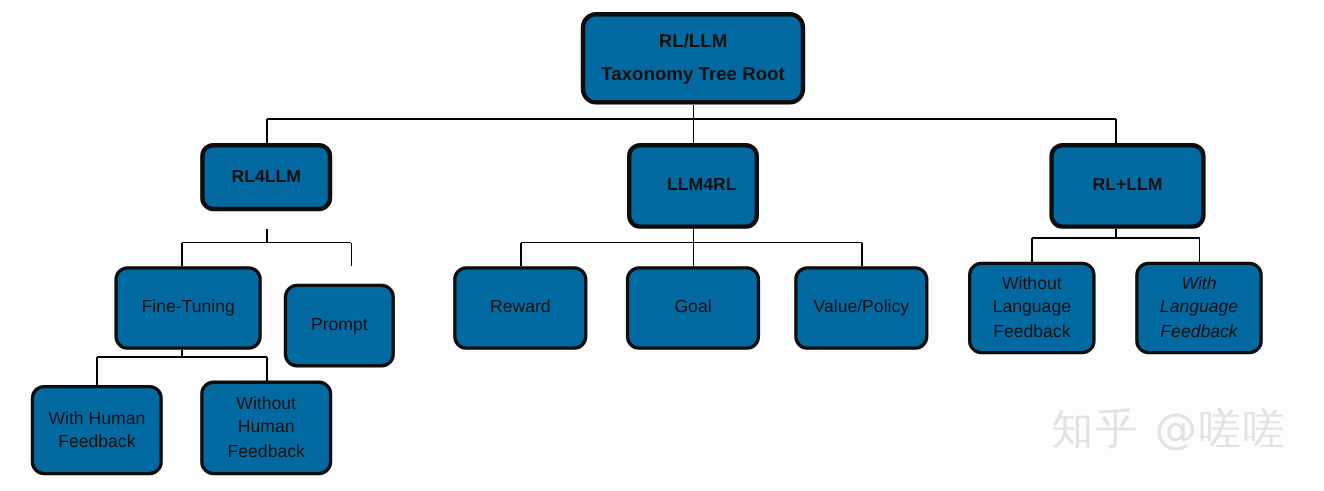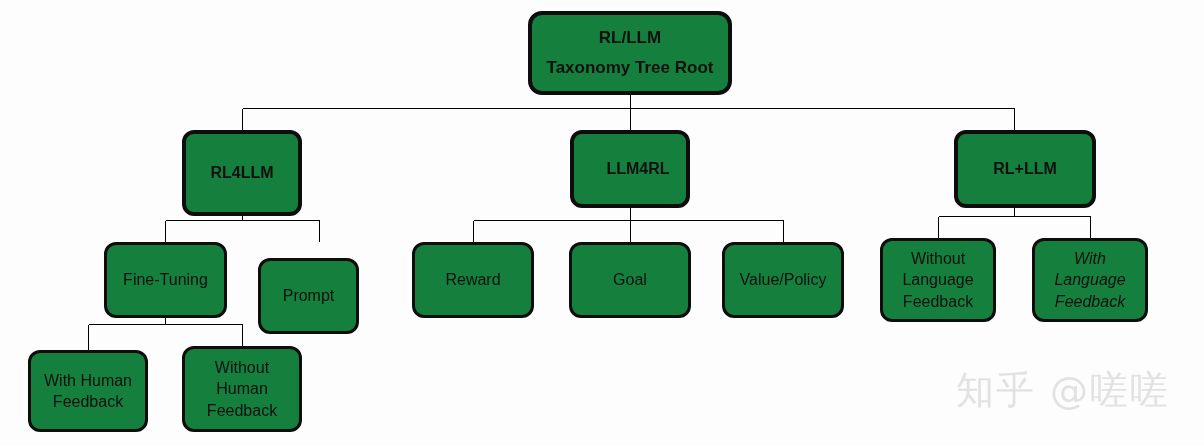--- a/index.html
+++ b/index.html
@@ -21,21 +21,21 @@
     position: absolute;
     left: 0;
     top: 0;
     width: 1204px;
     height: 446px;
     pointer-events: none;
   }
   .node {
     position: absolute;
     box-sizing: border-box;
-    background: #15803d;
+    background: #0369a1;
     border: 3px solid #0d0d0d;
     border-radius: 12px;
     display: flex;
     align-items: center;
     justify-content: center;
     text-align: center;
     color: #101010;
     line-height: 1.32;
     z-index: 2;
   }
@@ -101,30 +101,30 @@
       <line x1="88.5" y1="324.5" x2="88.5" y2="350" stroke="#000000" stroke-width="1.6" shape-rendering="crispEdges"></line>
       <line x1="242.5" y1="324.5" x2="242.5" y2="346" stroke="#000000" stroke-width="1.6" shape-rendering="crispEdges"></line>
     </svg>
 
   <div class="watermark" style="left: 956px; top: 365px;">知乎 @嗟嗟</div>
 
 <div class="node level1 root" style="left: 528px; top: 11px; width: 204px; height: 84px;">
       <span class="label">RL/LLM
 Taxonomy Tree Root</span>
     </div>
-    <div class="node level2" style="left: 182px; top: 130px; width: 120px; height: 86px;">
+    <div class="node level2" style="left: 182px; top: 130px; width: 120px; height: 62px;">
       <span class="label">RL4LLM</span>
     </div>
     <div class="node level2" style="left: 570px; top: 130px; width: 120px; height: 78px; padding-left: 16px;">
       <span class="label">LLM4RL</span>
     </div>
     <div class="node level2" style="left: 954px; top: 130px; width: 142px; height: 78px;">
       <span class="label">RL+LLM</span>
     </div>
-    <div class="node level3" style="left: 104px; top: 242px; width: 123px; height: 76px; text-align: right;">
+    <div class="node level3" style="left: 104px; top: 242px; width: 134px; height: 76px; text-align: right;">
       <span class="label">Fine-Tuning</span>
     </div>
     <div class="node level3" style="left: 258px; top: 258px; width: 101px; height: 76px;">
       <span class="label">Prompt</span>
     </div>
     <div class="node level3" style="left: 412px; top: 242px; width: 122px; height: 76px;">
       <span class="label">Reward</span>
     </div>
     <div class="node level3" style="left: 722px; top: 242px; width: 122px; height: 76px;">
       <span class="label">Value/Policy</span>

